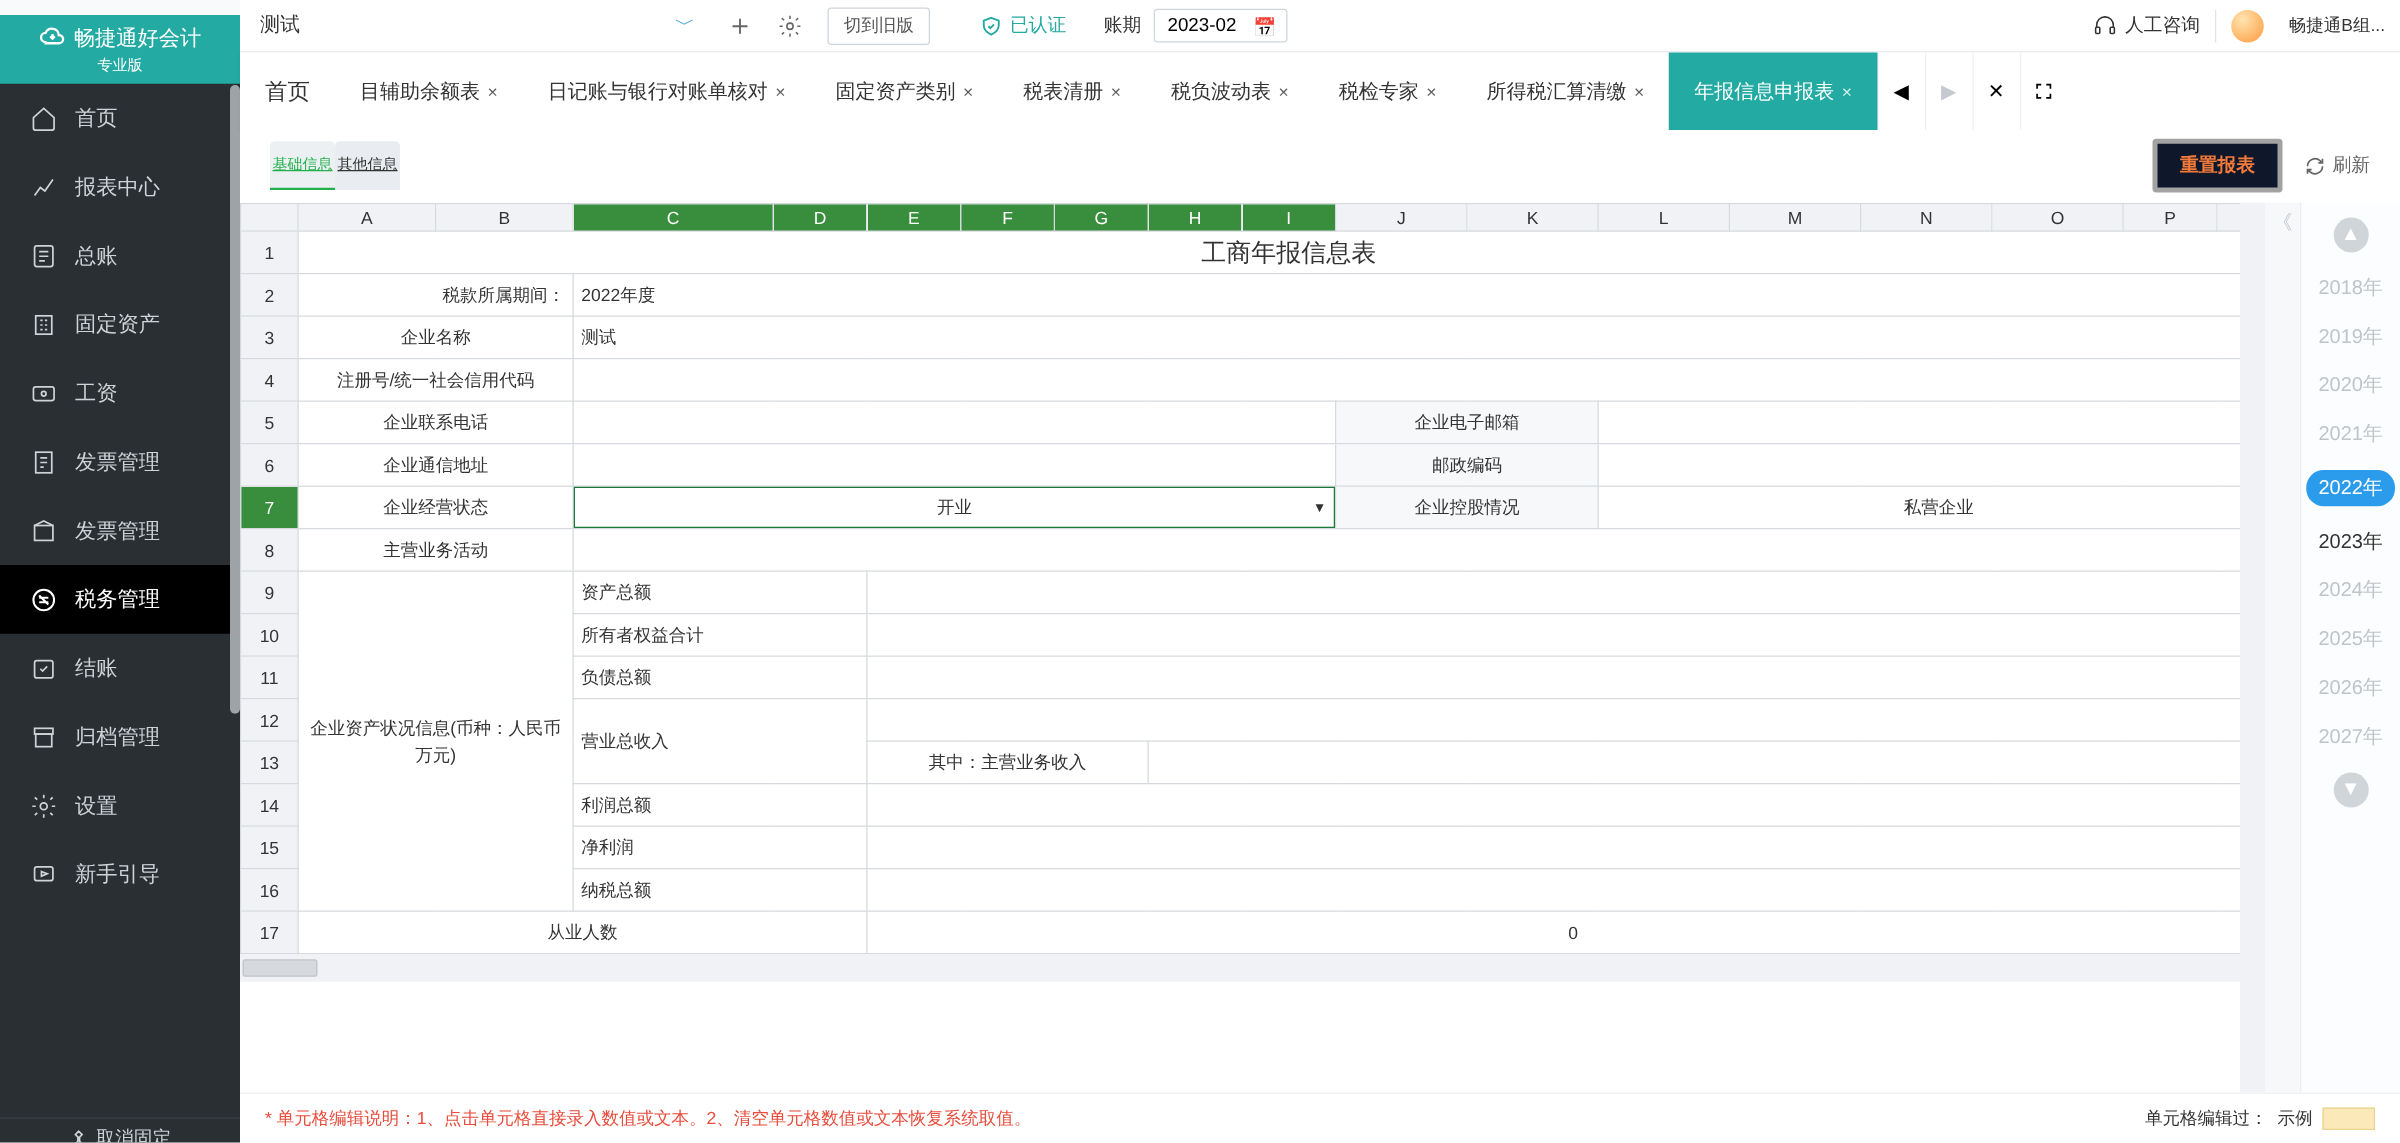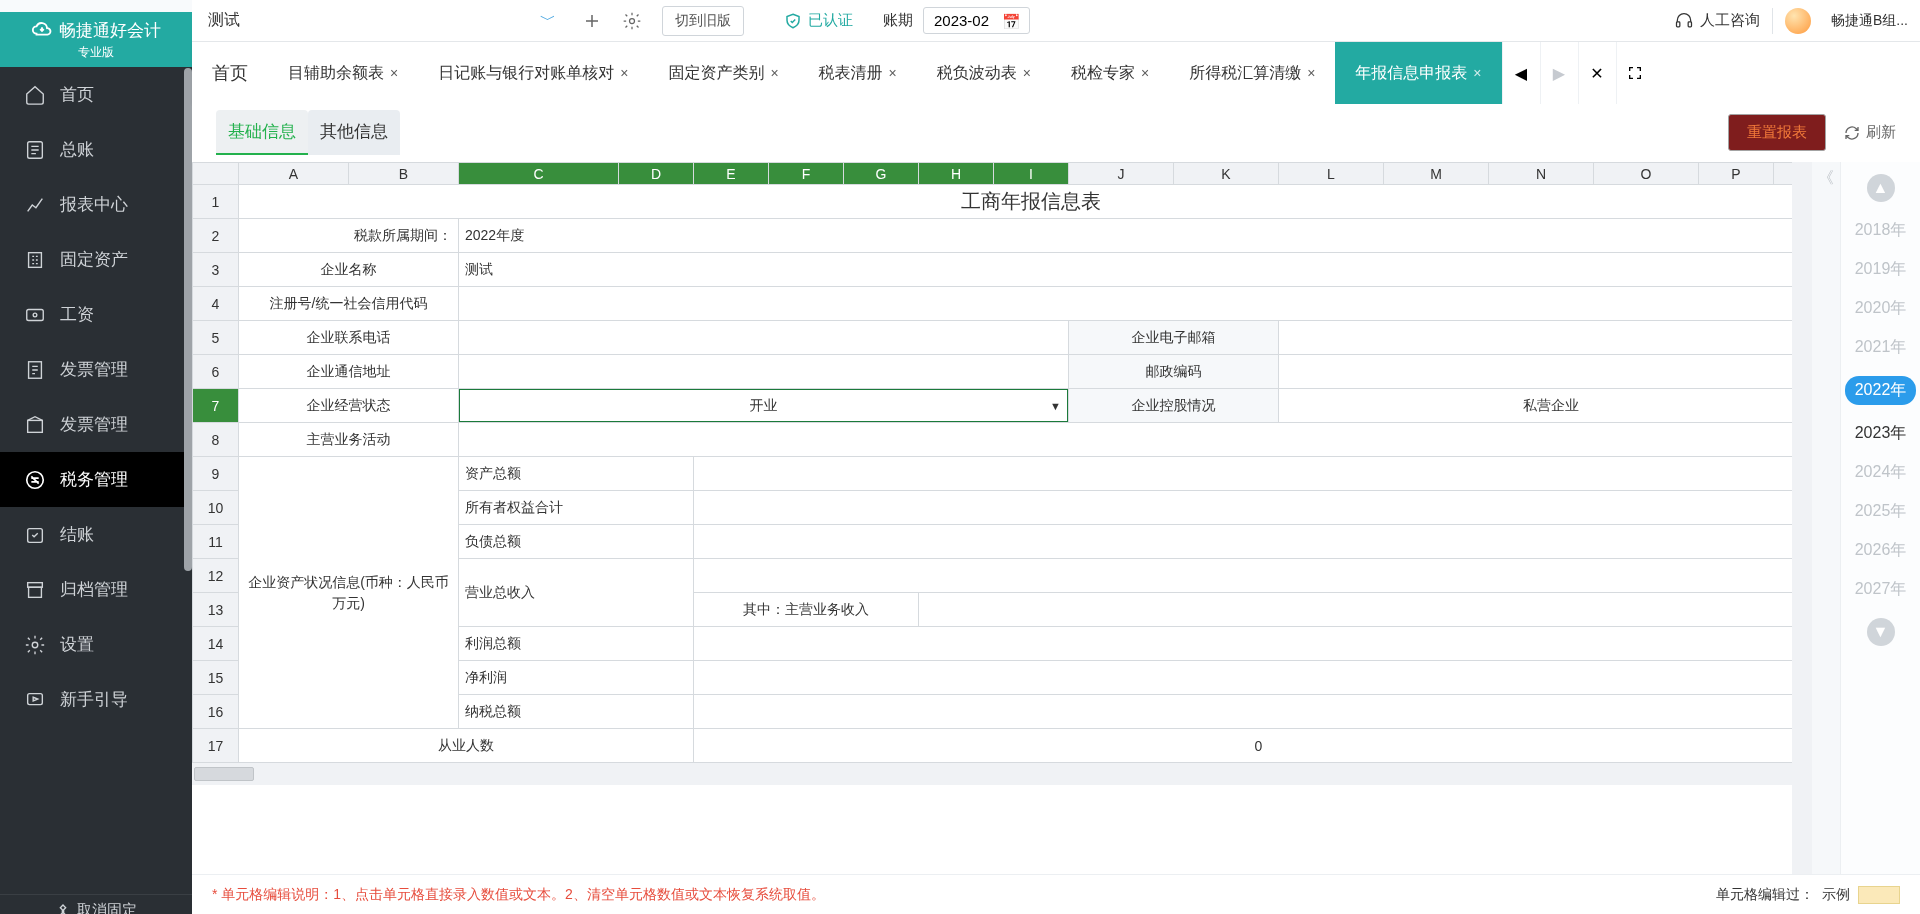--- a/index.html
+++ b/index.html
@@ -43,25 +43,25 @@
 .tab-home{font-size:18px;}
 .tab-arrows{display:flex;align-items:stretch;}
 .tab-arrow{width:38px;display:flex;align-items:center;justify-content:center;cursor:pointer;border-left:1px solid #eef1f4;}
 .tab-arrow.disabled{color:#c6cad0;}
 
 
 .content{position:absolute;left:192px;top:104px;right:0;bottom:0;background:#fff;display:flex;flex-direction:column;}
 
 .inner-tabs-row{height:58px;display:flex;align-items:center;padding:0 24px;border-bottom:1px solid transparent;}
 .inner-tab-wrap{display:flex;gap:0;}
-.inner-tab{padding:10px 12px;font-size:17px;color:#333;cursor:pointer;border-top-left-radius:4px;border-top-right-radius:4px;}
+.inner-tab{padding:10px 2px;font-size:12px;color:#333;cursor:pointer;border-top-left-radius:4px;border-top-right-radius:4px;text-decoration:underline;}
 .inner-tab.active{color:#23b14d;background:#edf0f2;border-bottom:2px solid #23b14d;}
 .inner-tab.bg{background:#e9edf1;}
 .inner-right{margin-left:auto;display:flex;align-items:center;gap:18px;}
-.btn-outline{padding:8px 18px;border:1px solid #a3a3a3;color:#f27a3a;border-radius:3px;font-size:15px;cursor:pointer;background:#7f1d1d;}
+.btn-outline{padding:8px 18px;border:4px solid #a3a3a3;color:#f27a3a;border-radius:3px;font-size:15px;cursor:pointer;background:#0f172a;font-weight:bold;}
 .refresh{display:flex;align-items:center;gap:6px;font-size:15px;color:#666;cursor:pointer;}
 
 
 .sheet-wrap{flex:1;display:flex;overflow:hidden;}
 .sheet{flex:1;overflow:auto;position:relative;}
 table.ss{border-collapse:collapse;table-layout:fixed;width:1584px;}
 table.ss th,table.ss td{border:1px solid #d6dade;height:34px;font-size:14px;color:#333;background:#fff;padding:0 6px;overflow:hidden;white-space:nowrap;}
 table.ss thead th{background:#f0f2f5;font-weight:normal;text-align:center;height:22px;}
 table.ss thead th.corner{background:#f0f2f5;}
 table.ss thead th.sel{background:#388e3c;color:#fff;}
@@ -110,30 +110,30 @@
   </div>
   <div class="sb-list">
     <div class="sb-item">
         <svg viewBox="0 0 24 24" fill="none" stroke="currentColor" stroke-width="1.5">
           <path d="M3 11l9-8 9 8v9a2 2 0 01-2 2H5a2 2 0 01-2-2z"></path>
         </svg>
         <span>首页</span>
       </div>
     <div class="sb-item">
         <svg viewBox="0 0 24 24" fill="none" stroke="currentColor" stroke-width="1.5">
+          <path d="M4 19l5-7 4 3 7-10"></path>
+        </svg>
+        <span>报表中心</span>
+      </div>
+    <div class="sb-item">
+        <svg viewBox="0 0 24 24" fill="none" stroke="currentColor" stroke-width="1.5">
           <rect x="4" y="3" width="16" height="18" rx="2"></rect>
           <path d="M8 8h8M8 12h8M8 16h5"></path>
         </svg>
         <span>总账</span>
-      </div>
-    <div class="sb-item">
-        <svg viewBox="0 0 24 24" fill="none" stroke="currentColor" stroke-width="1.5">
-          <path d="M4 19l5-7 4 3 7-10"></path>
-        </svg>
-        <span>报表中心</span>
       </div>
     <div class="sb-item">
         <svg viewBox="0 0 24 24" fill="none" stroke="currentColor" stroke-width="1.5">
           <rect x="5" y="4" width="14" height="16"></rect>
           <path d="M9 8h2M13 8h2M9 12h2M13 12h2M9 16h2M13 16h2"></path>
         </svg>
         <span>固定资产</span>
       </div>
     <div class="sb-item">
         <svg viewBox="0 0 24 24" fill="none" stroke="currentColor" stroke-width="1.5">

